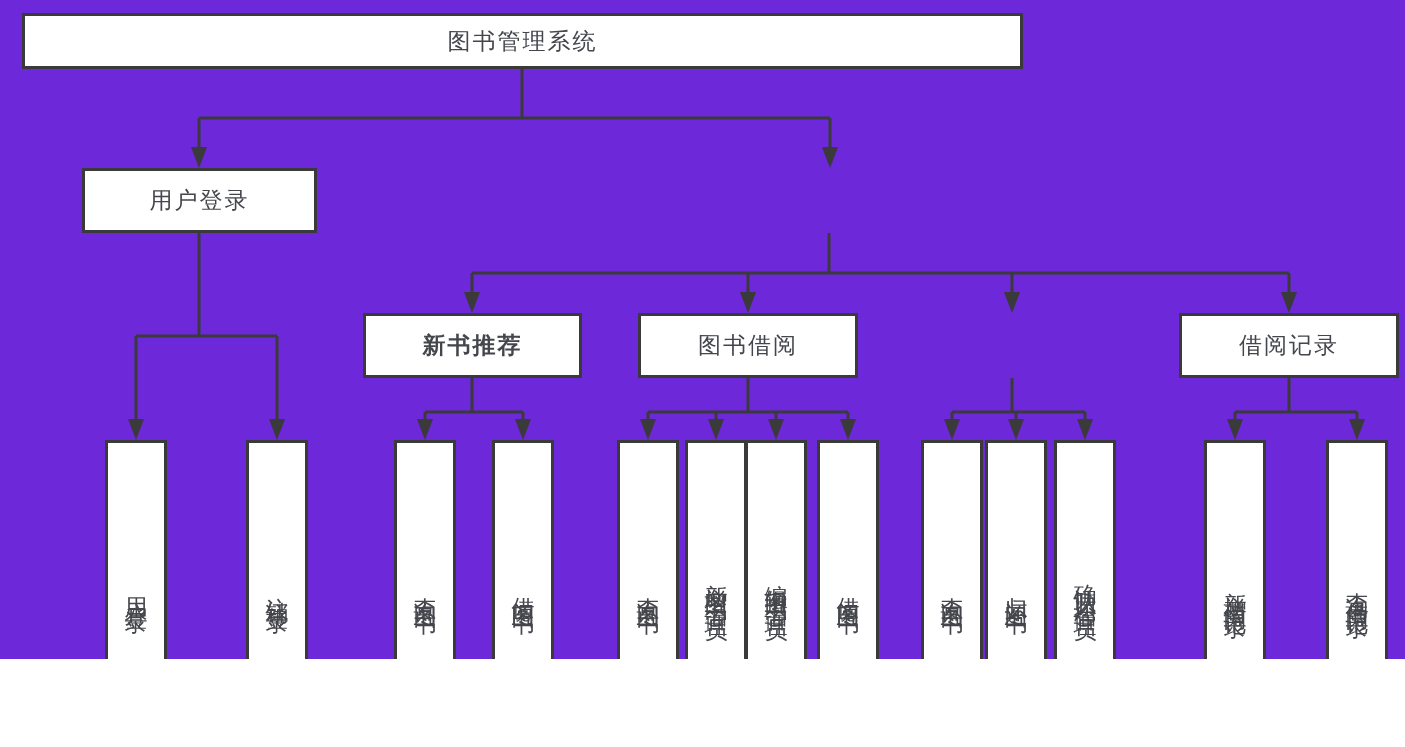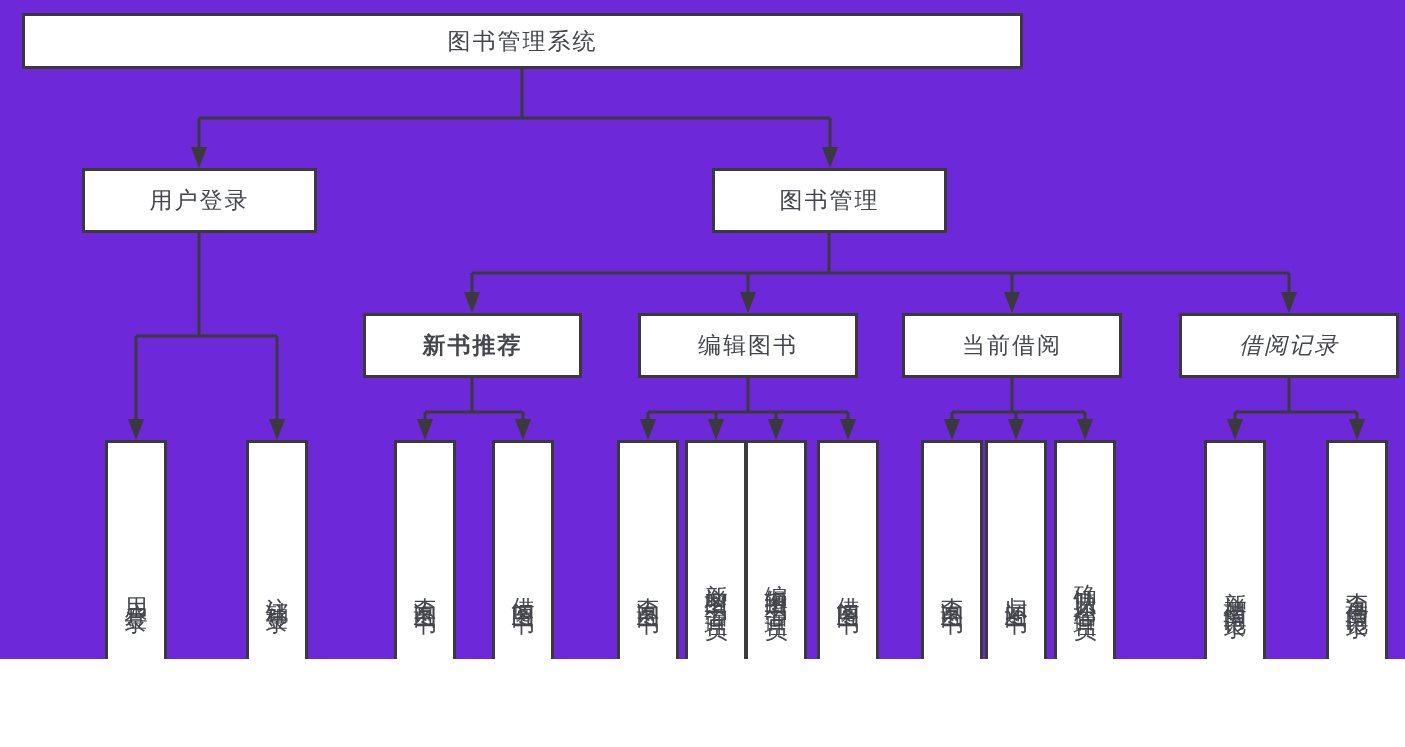--- a/index.html
+++ b/index.html
@@ -86,34 +86,28 @@
     </g>
   </svg>
 
   <div class="box" style="left:22px; top:13px; width:1001px; height:56px;">
     <span class="h-label">图书管理系统</span>
   </div>
 
   <div class="box" style="left:82px; top:168px; width:235px; height:65px;">
     <span class="h-label">用户登录</span>
   </div>
-  <div class="box" style="left:712px; top:168px; width:235px; height:65px;">
-    <span class="h-label">图书管理</span>
-  </div>
 
   <div class="box" style="left:363px; top:313px; width:219px; height:65px;font-weight:bold;">
     <span class="h-label">新书推荐</span>
   </div>
   <div class="box" style="left:638px; top:313px; width:220px; height:65px;">
-    <span class="h-label">编辑图书</span>
+    <span class="h-label">图书借阅</span>
   </div>
-  <div class="box" style="left:902px; top:313px; width:220px; height:65px;">
-    <span class="h-label">当前借阅</span>
-  </div>
-  <div class="box" style="left:1179px; top:313px; width:220px; height:65px;font-style:italic;">
+  <div class="box" style="left:1179px; top:313px; width:220px; height:65px;">
     <span class="h-label">借阅记录</span>
   </div>
 
   <div class="box leaf" style="left:105px;">
     <span class="v-label">用户登录</span>
   </div>
   <div class="box leaf" style="left:246px;">
     <span class="v-label">注销登录</span>
   </div>
 

